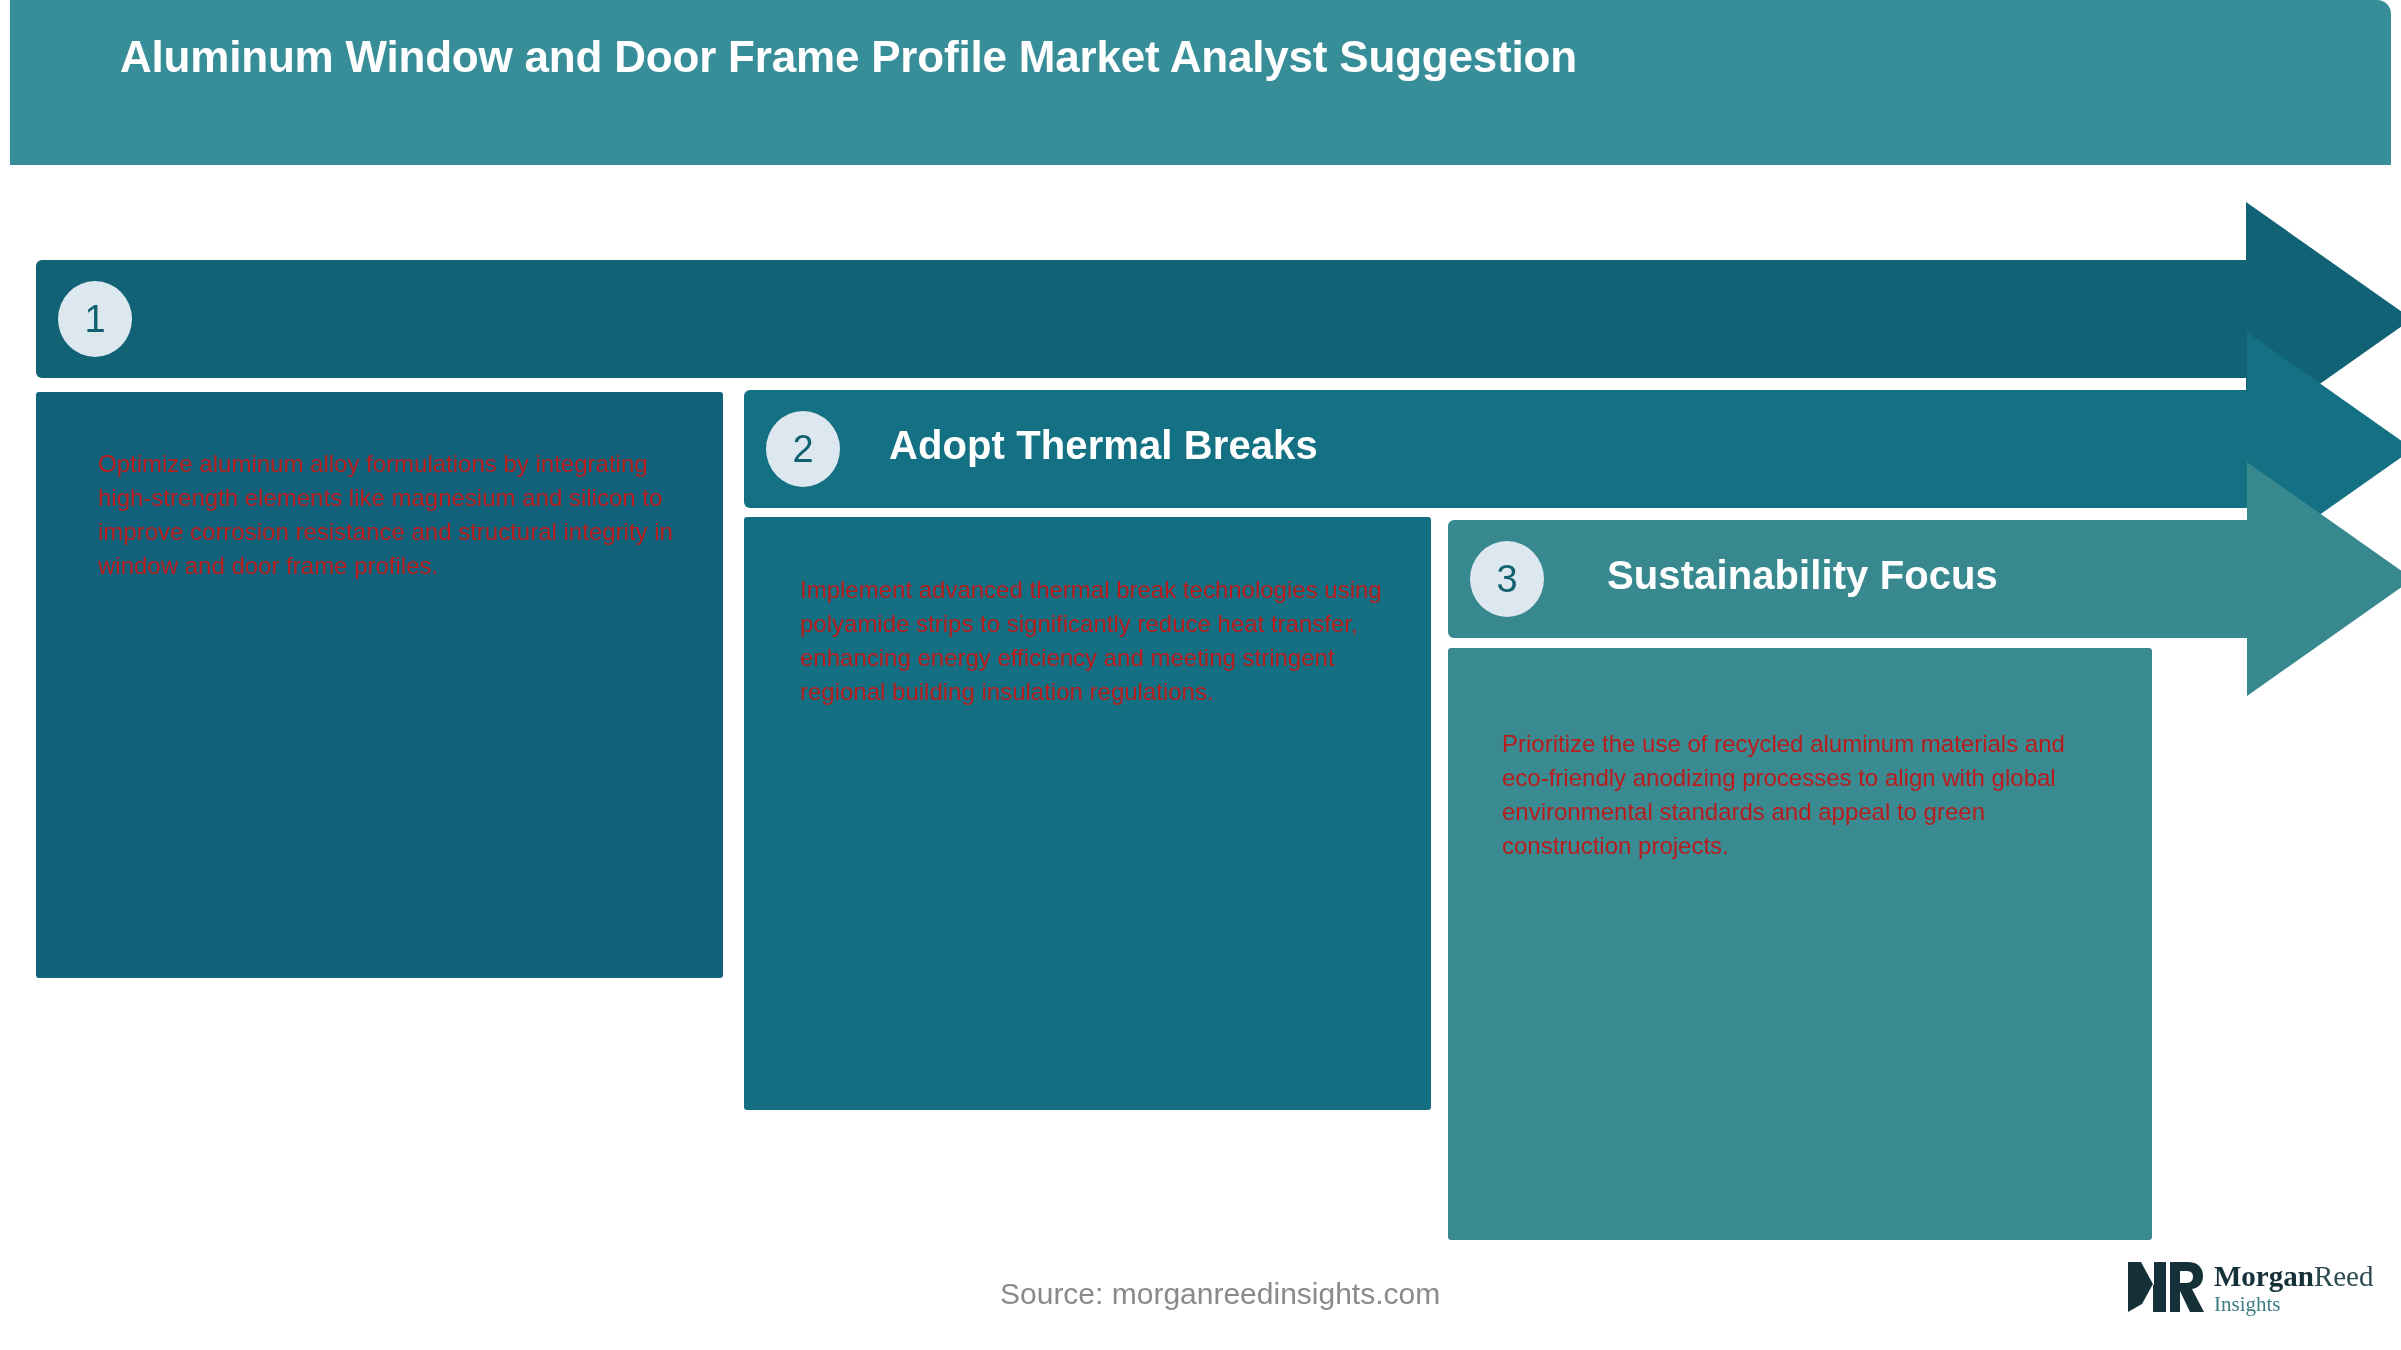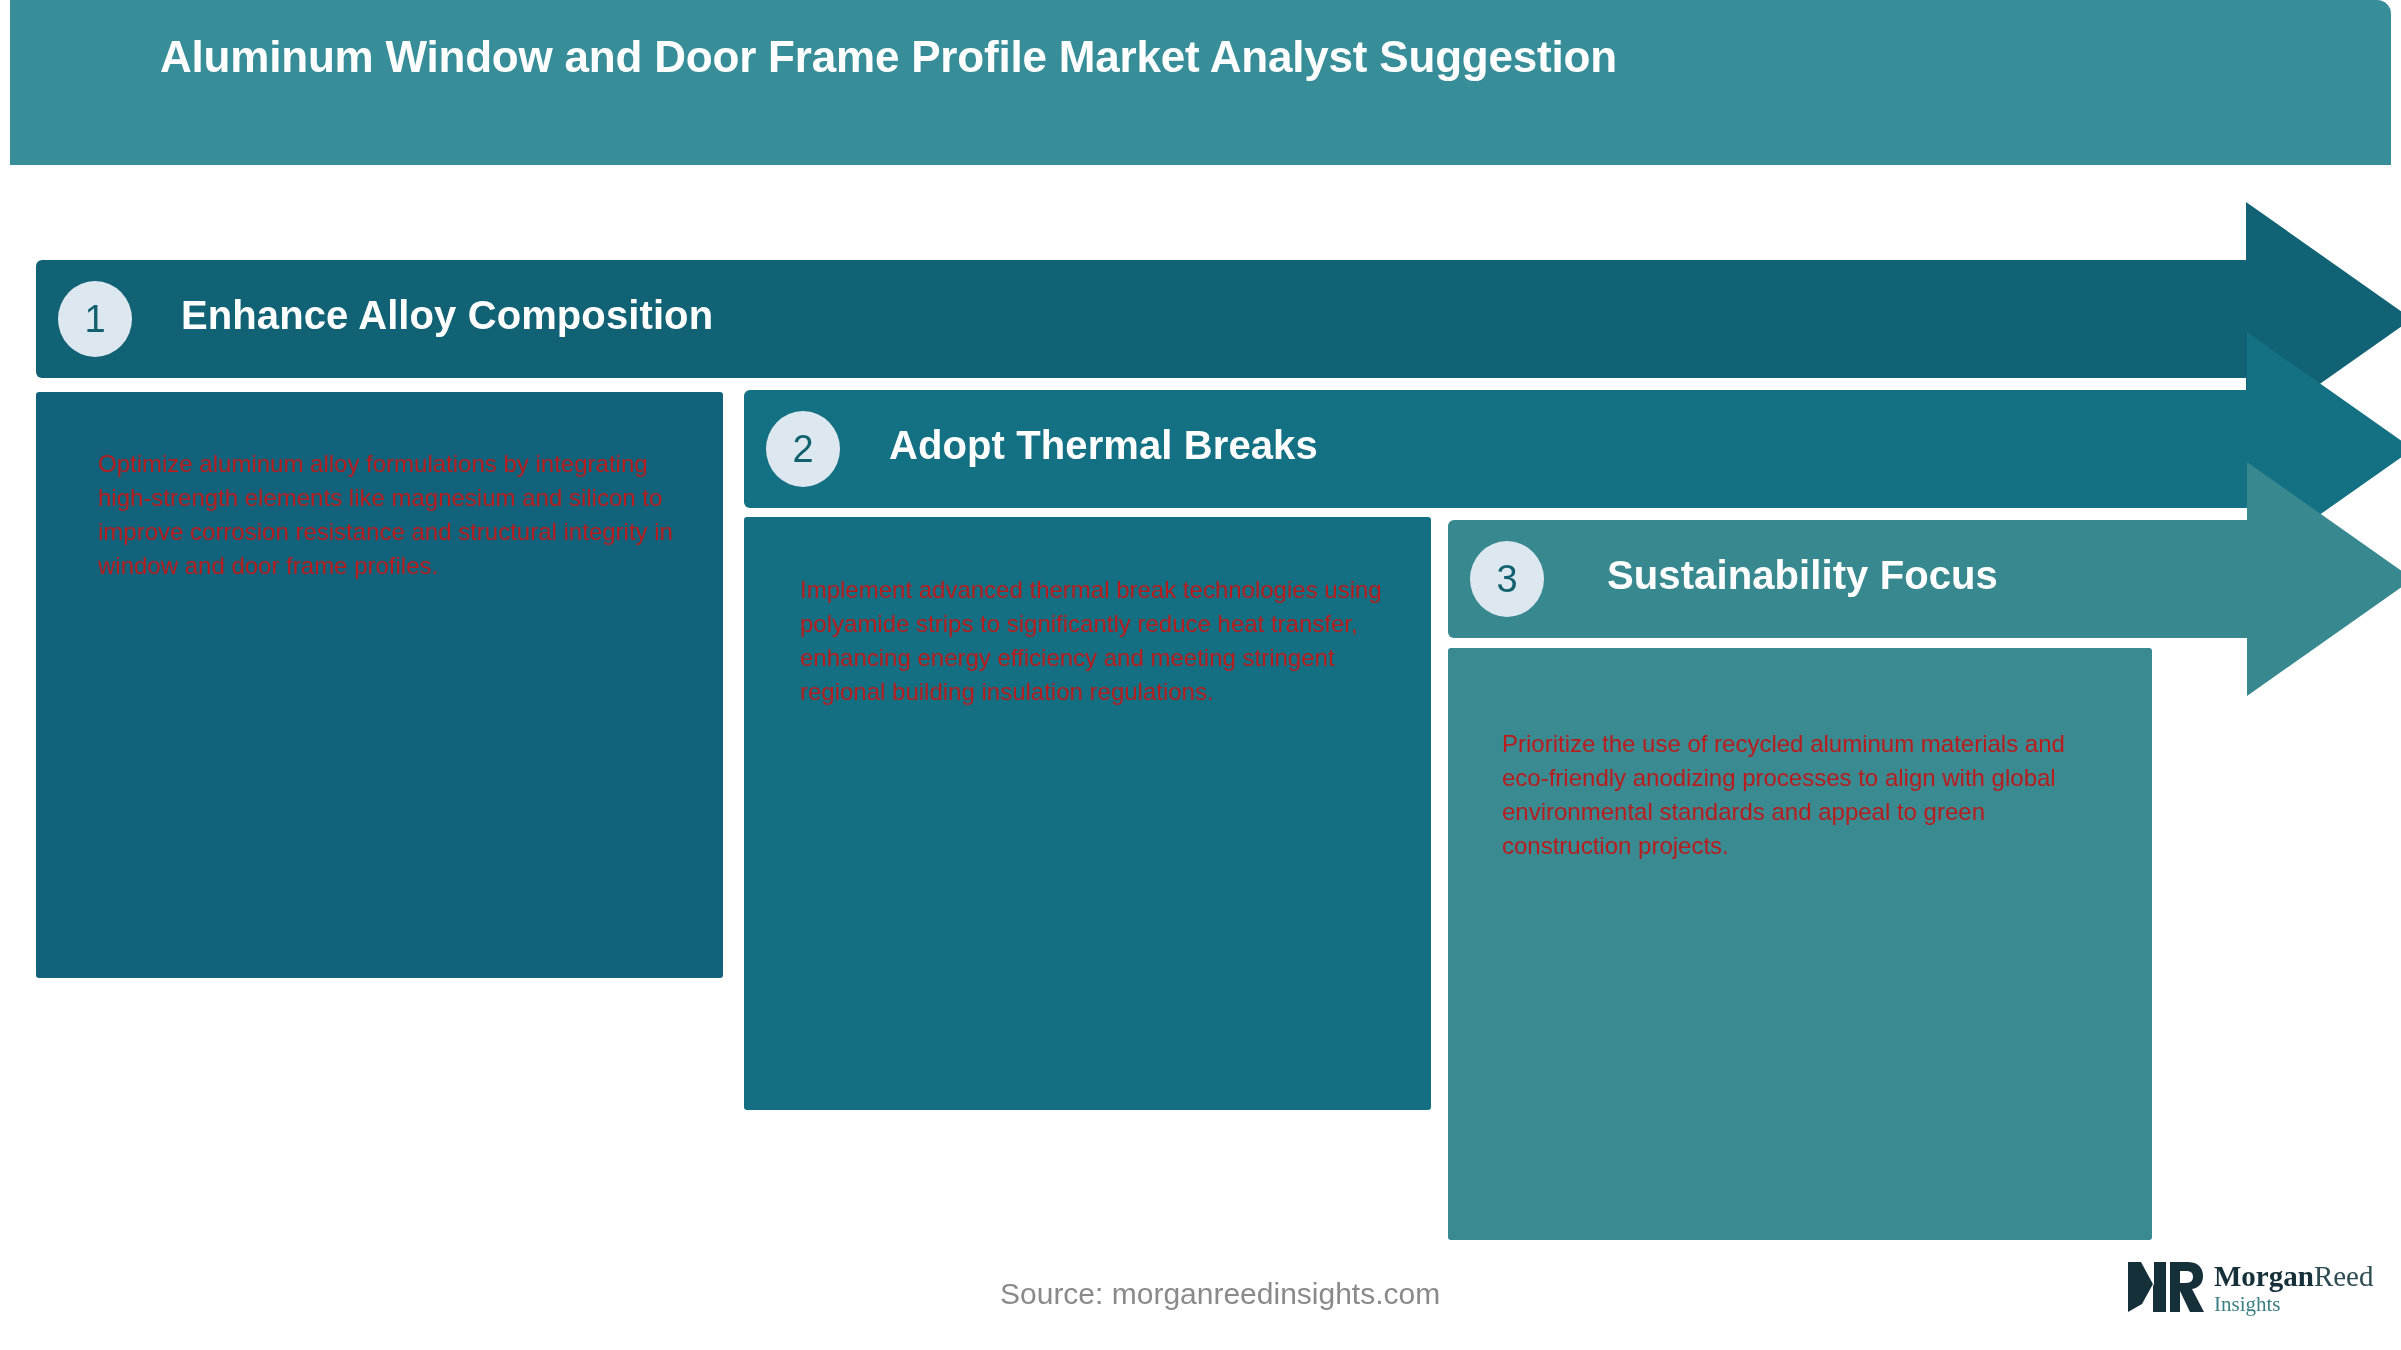--- a/index.html
+++ b/index.html
@@ -33,21 +33,20 @@
   .header-title {
     position: absolute;
     left: 120px;
     top: 30px;
     width: 1900px;
     color: #ffffff;
     font-size: 44px;
     font-weight: bold;
     line-height: 1.22;
     letter-spacing: -0.2px;
-    margin-left: 40px;
   }
 
   
   .arrow-row {
     position: absolute;
   }
   .arrow-shaft {
     position: absolute;
     left: 0;
     top: 0;
@@ -130,21 +129,20 @@
   <div class="arrow-row" style="left:36px; top:260px; width:2215px; height:118px;">
     <div class="arrow-shaft" style="width:2215px; background:#116275;"></div>
     <div class="arrow-head" style="left:2186px; top:-58px;">
       <svg width="190" height="234" viewBox="0 0 190 234">
         <path d="M24 0 L190 117 L24 234 L24 150 L0 150 L0 84 L24 84 Z" fill="#116275"></path>
       </svg>
     </div>
     <div class="badge" style="left:22px; top:21px; width:74px; height:76px;">
       <span>1</span>
     </div>
-    <div class="bar-title" style="left:145px; top:33px;">Enhance Alloy Composition</div>
   </div>
 
   <div class="arrow-row" style="left:744px; top:390px; width:1508px; height:118px;">
     <div class="arrow-shaft" style="width:1508px; background:#147083;"></div>
     <div class="arrow-head" style="left:1479px; top:-58px;">
       <svg width="190" height="234" viewBox="0 0 190 234">
         <path d="M24 0 L190 117 L24 234 L24 150 L0 150 L0 84 L24 84 Z" fill="#147083"></path>
       </svg>
     </div>
     <div class="badge" style="left:22px; top:21px; width:74px; height:76px;">

